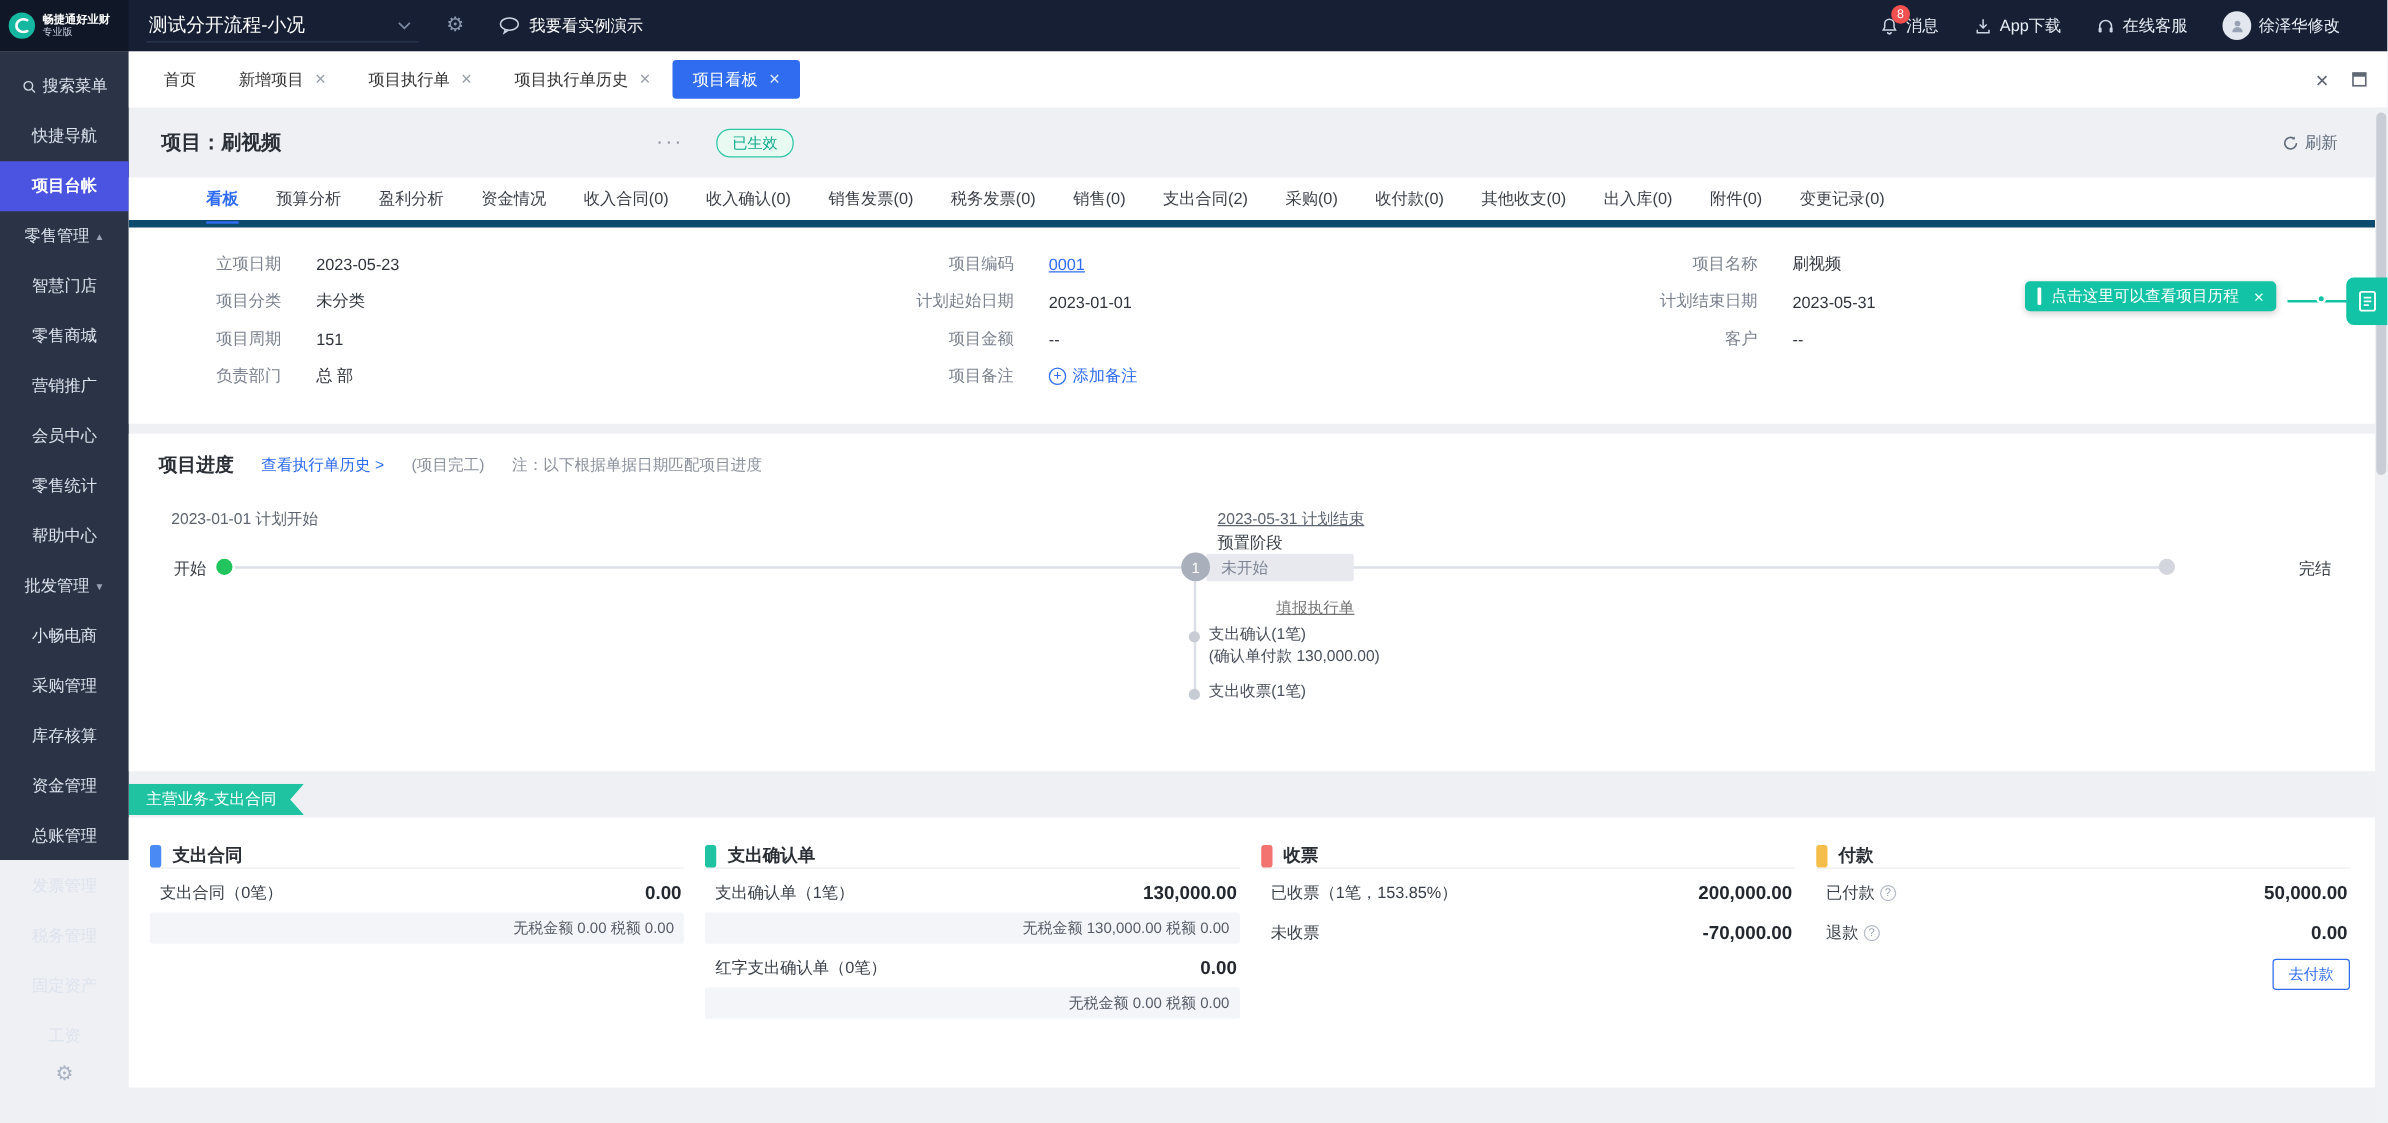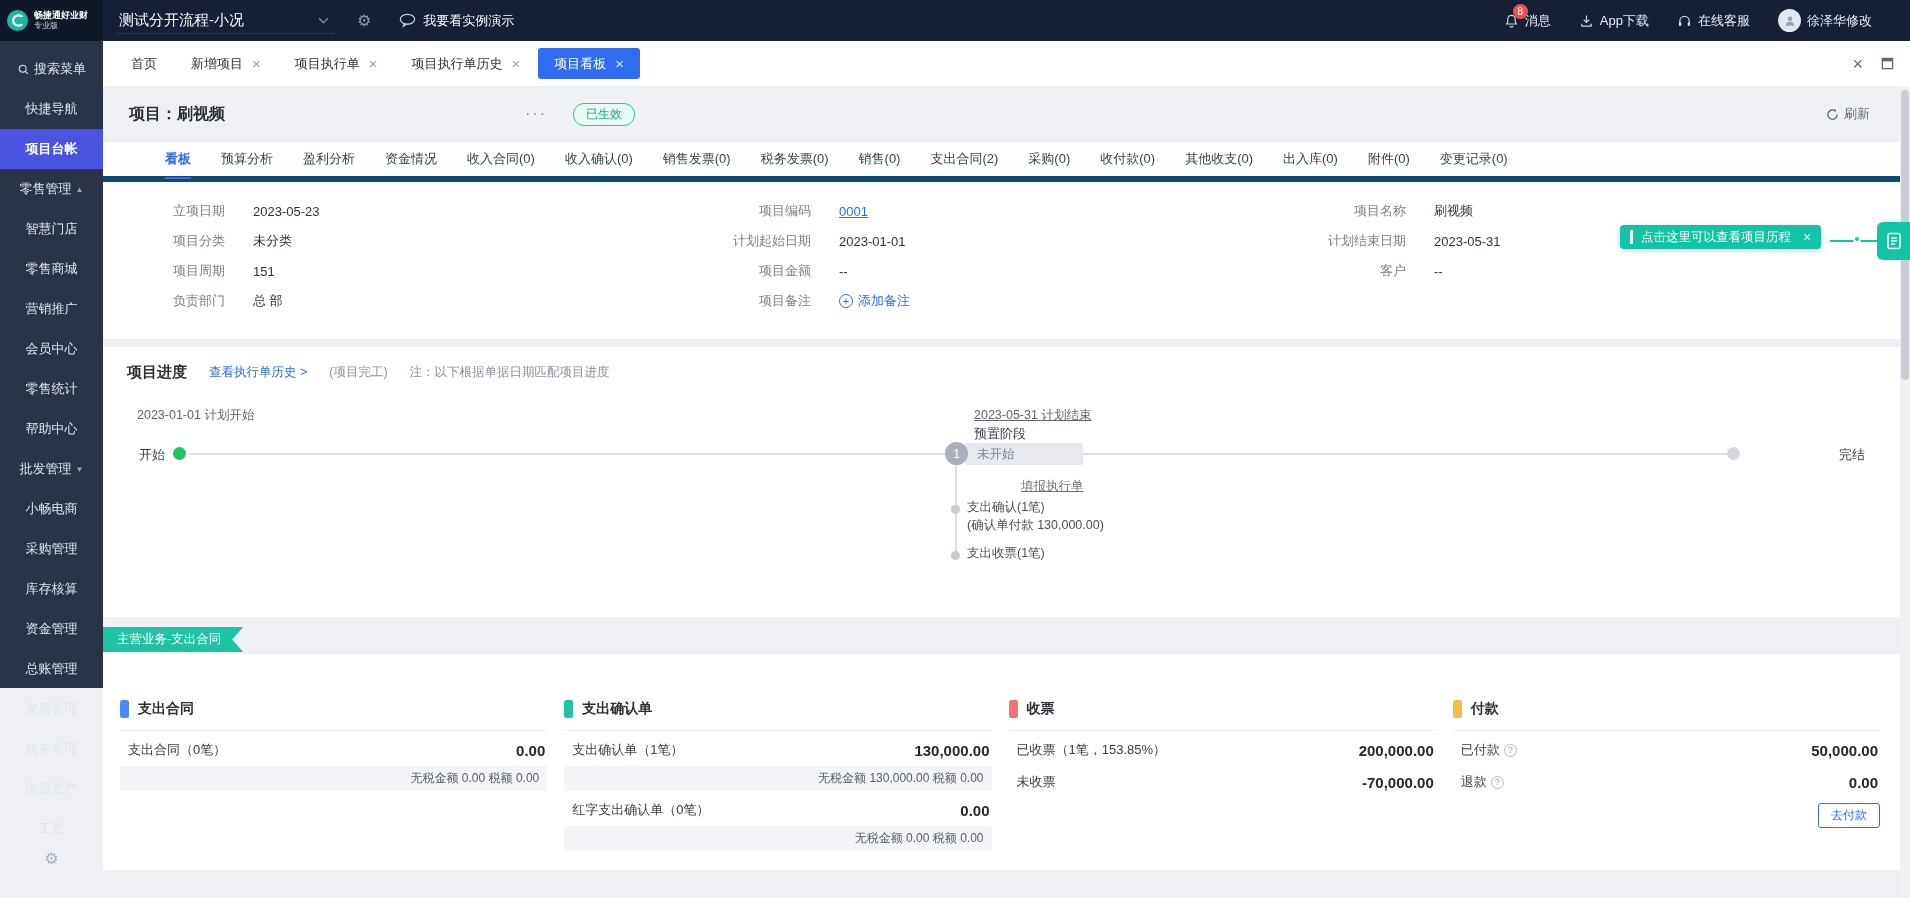--- a/index.html
+++ b/index.html
@@ -97,21 +97,21 @@
   .ev-dot{position:absolute;left:848px;width:9px;height:9px;border-radius:50%;background:#c7ccd4;z-index:2;}
   .ev-t{position:absolute;left:864px;color:#4a515c;}
   .tl-end-dot{position:absolute;left:1624px;top:100px;width:13px;height:13px;border-radius:50%;background:#d3d6dc;}
   .tl-end-label{left:1736px;top:99px;font-size:13px;color:#3a4049;}
 
   
   .ribbon{position:absolute;left:0;top:586px;height:25px;background:#1fc3a2;color:#fff;font-size:12.5px;display:flex;align-items:center;padding:0 22px 0 14px;clip-path:polygon(0 0,100% 0,calc(100% - 11px) 50%,100% 100%,0 100%);z-index:3;}
   .panel3{position:absolute;top:613px;left:0;width:1797px;height:216px;background:#fff;}
   .cards{display:flex;gap:17px;padding:22px 20px 0 17px;}
   .card{flex:1;min-width:0;}
-  .card-head{display:flex;align-items:center;gap:9px;padding-bottom:12px;border-bottom:1px solid #eceef2;margin-top:24px;}
+  .card-head{display:flex;align-items:center;gap:9px;padding-bottom:0;border-bottom:1px solid #eceef2;}
   .card-bar{width:9px;height:18px;border-radius:2.5px;flex-shrink:0;}
   .card-title{font-size:14px;font-weight:bold;color:#2a2f36;}
   .card-row{display:flex;justify-content:space-between;align-items:center;padding:10px 2px 4px 8px;font-size:13px;color:#3a4049;}
   .card-row .val{font-size:15px;font-weight:bold;color:#23272e;}
   .card-sub{background:#f3f5f8;text-align:right;font-size:12px;color:#555b66;padding:4px 8px;margin-top:3px;border-radius:2px;}
   .card-btnrow{display:flex;justify-content:flex-end;padding-top:8px;}
   .pay-btn{border:1px solid #2f6cf0;color:#2f6cf0;background:#fff;font-size:12px;padding:3px 12px;border-radius:3px;cursor:pointer;font-family:inherit;}
   .help-ico{display:inline-flex;width:13px;height:13px;border:1px solid #b6bcc6;border-radius:50%;color:#9aa2ae;font-size:9px;align-items:center;justify-content:center;margin-left:4px;vertical-align:1px;}
 
   

